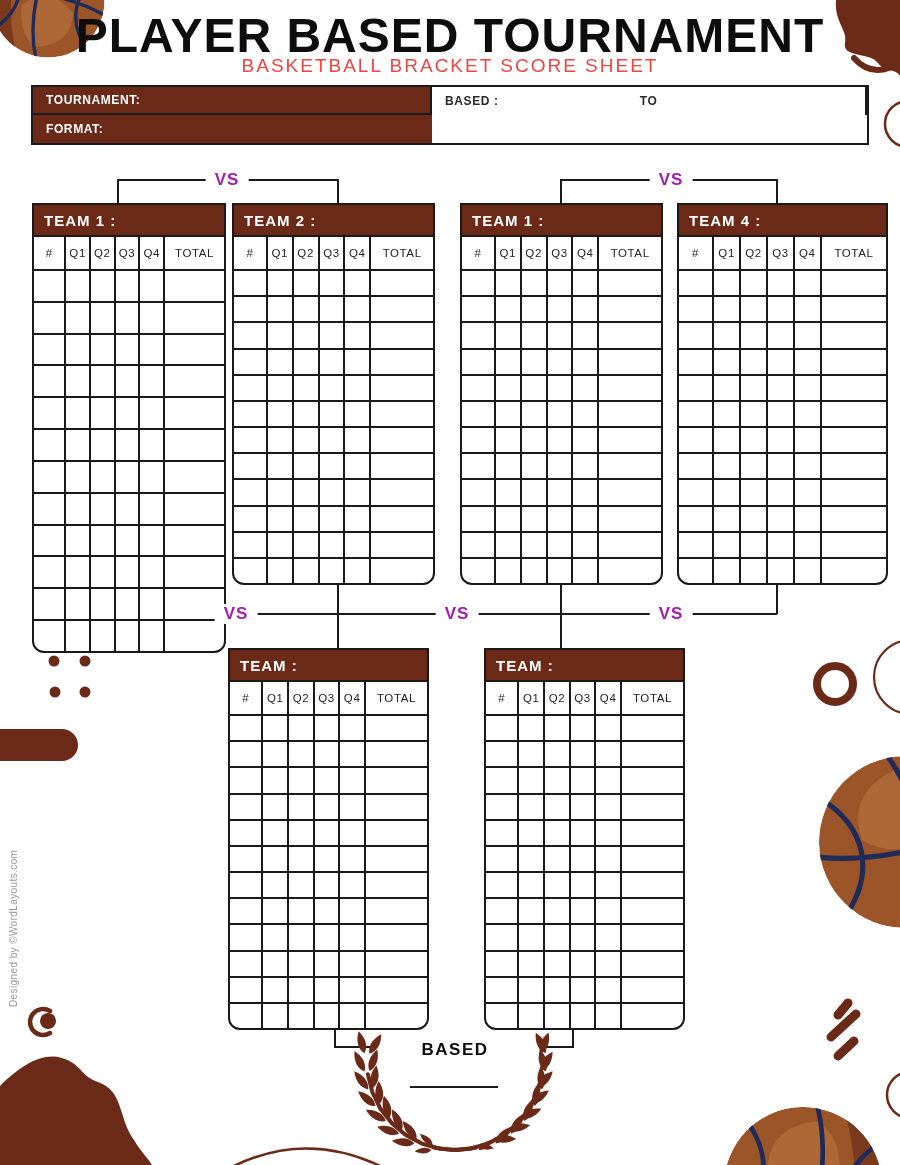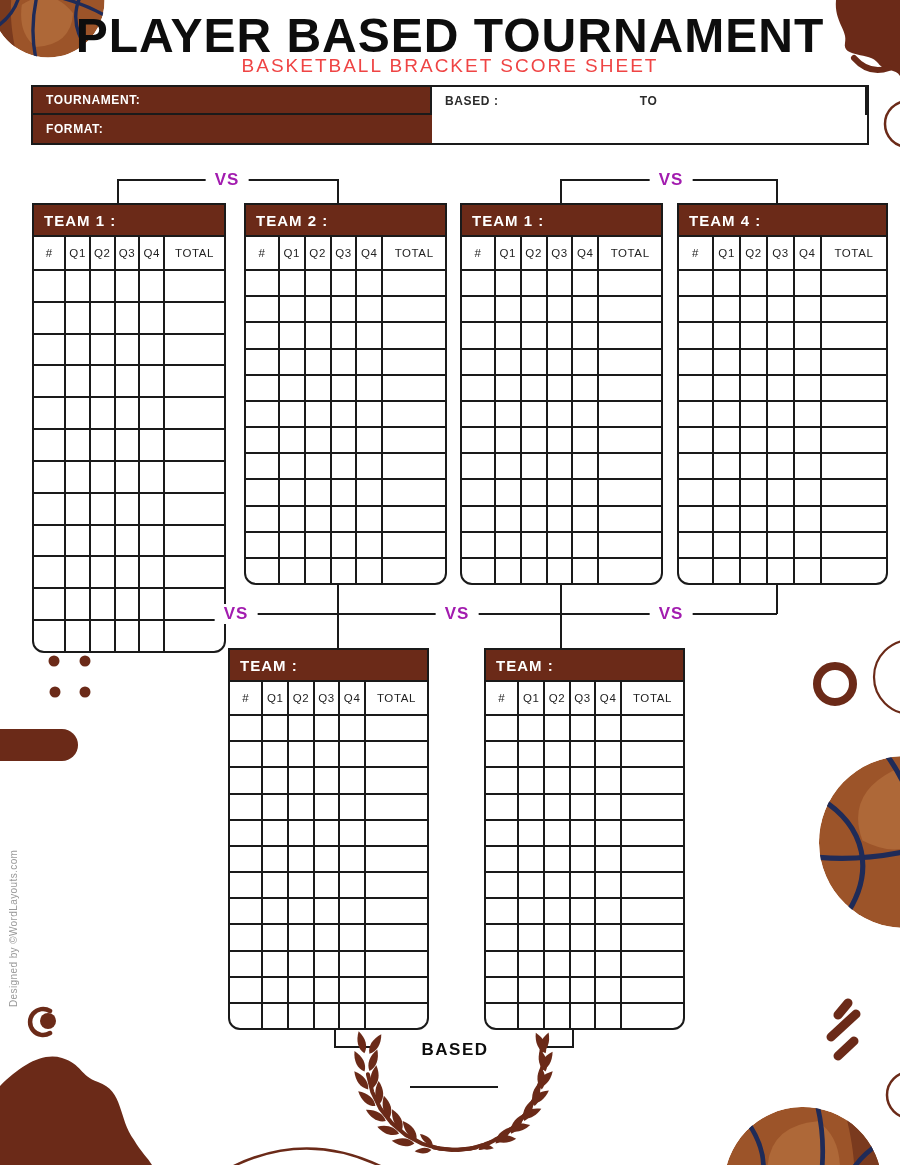--- a/index.html
+++ b/index.html
@@ -307,21 +307,21 @@
         <div class="srow">
           <div class="cell c0"></div>
           <div class="cell c1"></div>
           <div class="cell c2"></div>
           <div class="cell c3"></div>
           <div class="cell c4"></div>
           <div class="cell c5"></div>
         </div>
       </div>
   </div>
-  <div class="score-table" style="left:244px;top:203px;width:203px;height:382px">
+  <div class="score-table" style="left:232px;top:203px;width:203px;height:382px">
     <div class="team-header">
       <span class="team-label">TEAM 2 :</span>
       <span class="team-name-blank"></span>
     </div>
     <div class="col-head">
         <div class="cell c0">#</div>
         <div class="cell c1">Q1</div>
         <div class="cell c2">Q2</div>
         <div class="cell c3">Q3</div>
         <div class="cell c4">Q4</div>

